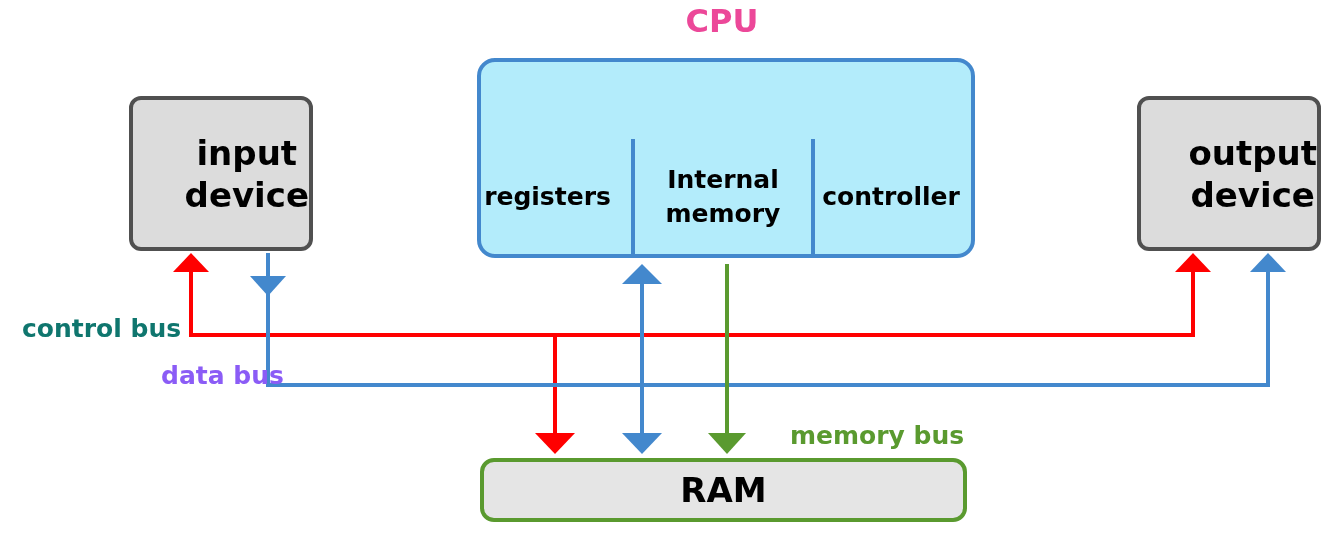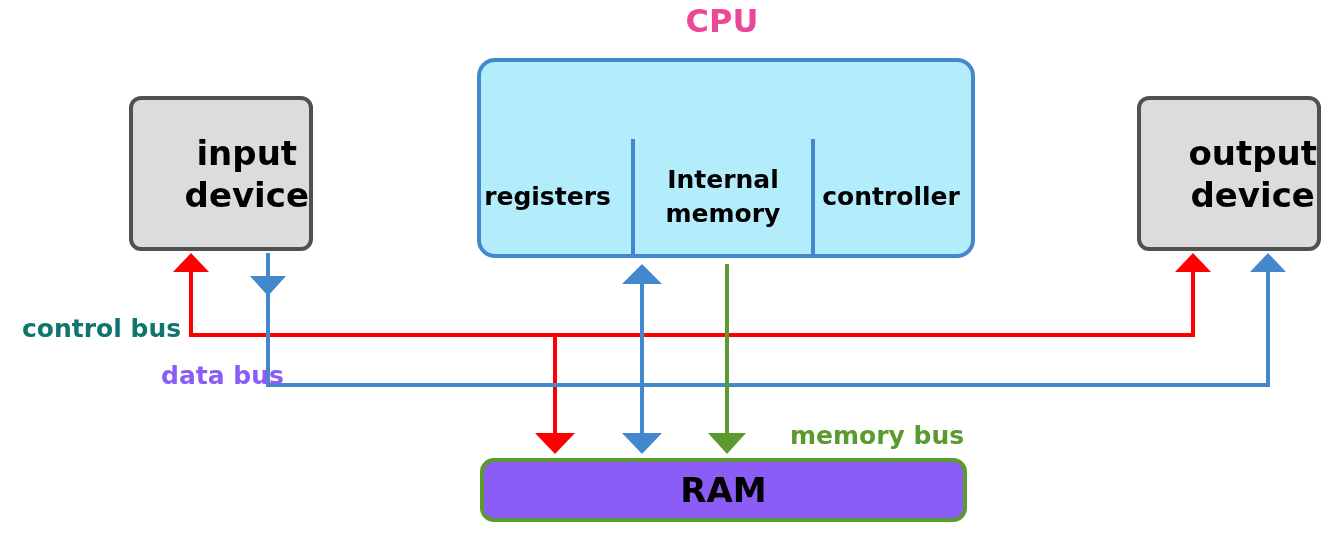--- a/index.html
+++ b/index.html
@@ -6,21 +6,21 @@
   body { width: 1322px; height: 547px; position: relative; overflow: hidden; font-family: "DejaVu Sans", sans-serif; }
   .abs { position: absolute; }
   .lbl { font-weight: bold; color: #ec4899; text-align: center; }
   .box-gray { background: #dcdcdc; border: 4px solid #505050; border-radius: 12px; box-sizing: border-box; display: flex; align-items: center; justify-content: flex-end; }
   .box-gray span { font-size: 34px; line-height: 42px; font-weight: bold; text-align: center; color: #000; }
   .cpu { left: 477px; top: 58px; width: 498px; height: 200px; background: #b3ecfb; border: 4px solid #4388cd; border-radius: 18px; box-sizing: border-box; overflow: hidden; }
   .alu-row { position: absolute; left: 0; top: 0; width: 100%; height: 73px; border-bottom: 4px solid #4388cd; display: flex; align-items: center; justify-content: center; }
   .alu-row span { font-size: 34px; font-weight: bold; }
   .sub { position: absolute; top: 77px; bottom: 0; display: flex; align-items: center; justify-content: center; text-align: center; font-size: 25px; font-weight: bold; line-height: 34px; }
   .divider { position: absolute; top: 77px; bottom: 0; width: 4px; background: #4388cd; }
-  .ram { left: 480px; top: 458px; width: 487px; height: 64px; background: #8b5cf6; border: 4px solid #5a9a2f; border-radius: 14px; box-sizing: border-box; display: flex; align-items: center; justify-content: center; }
+  .ram { left: 480px; top: 458px; width: 487px; height: 64px; background: #e5e5e5; border: 4px solid #5a9a2f; border-radius: 14px; box-sizing: border-box; display: flex; align-items: center; justify-content: center; }
   .ram span { font-size: 34px; font-weight: bold; }
   .bus-label { font-size: 25px; font-weight: bold; white-space: nowrap; }
   svg.wires { position: absolute; left: 0; top: 0; }
 </style>
 </head>
 <body>
 
 <div class="abs lbl" style="left:672px; top:0px; width:100px; font-size:32px; line-height:42px;">CPU</div>
 
 <div class="abs cpu">

